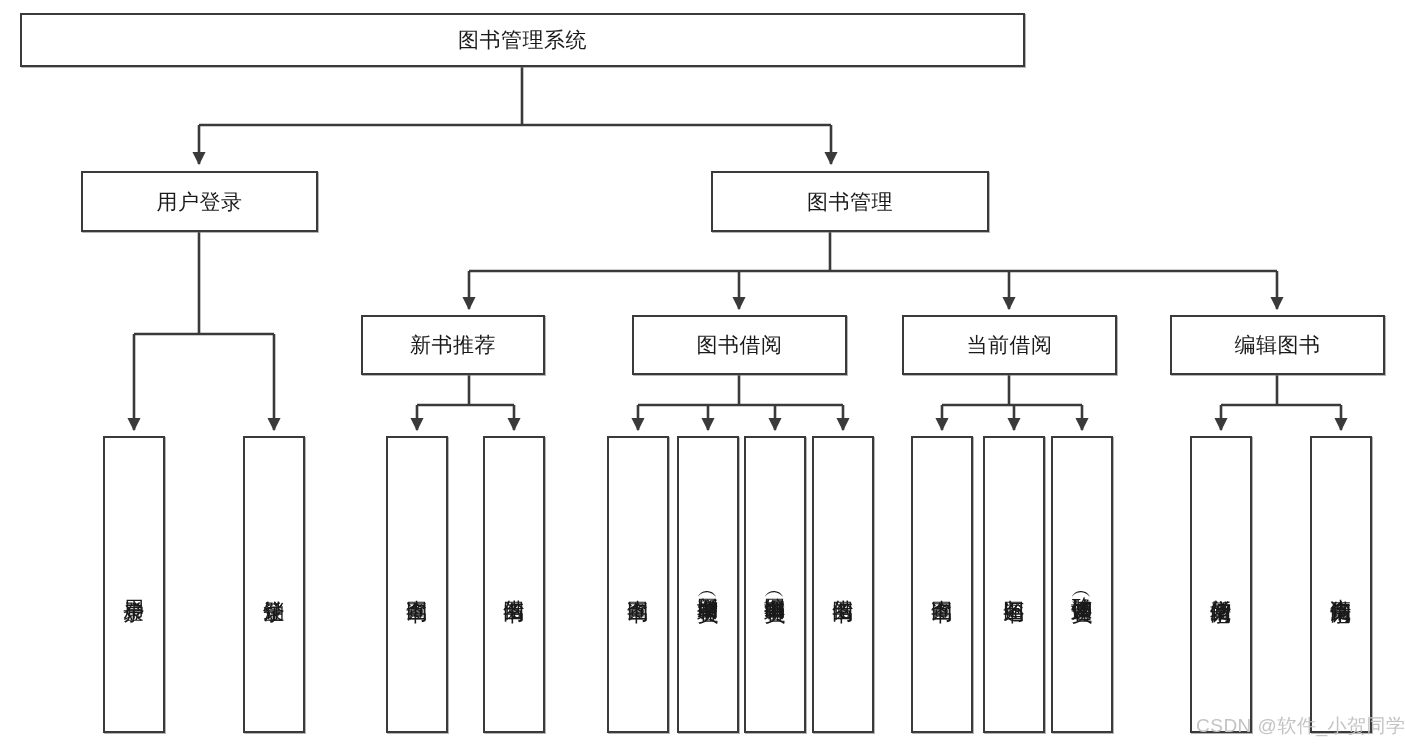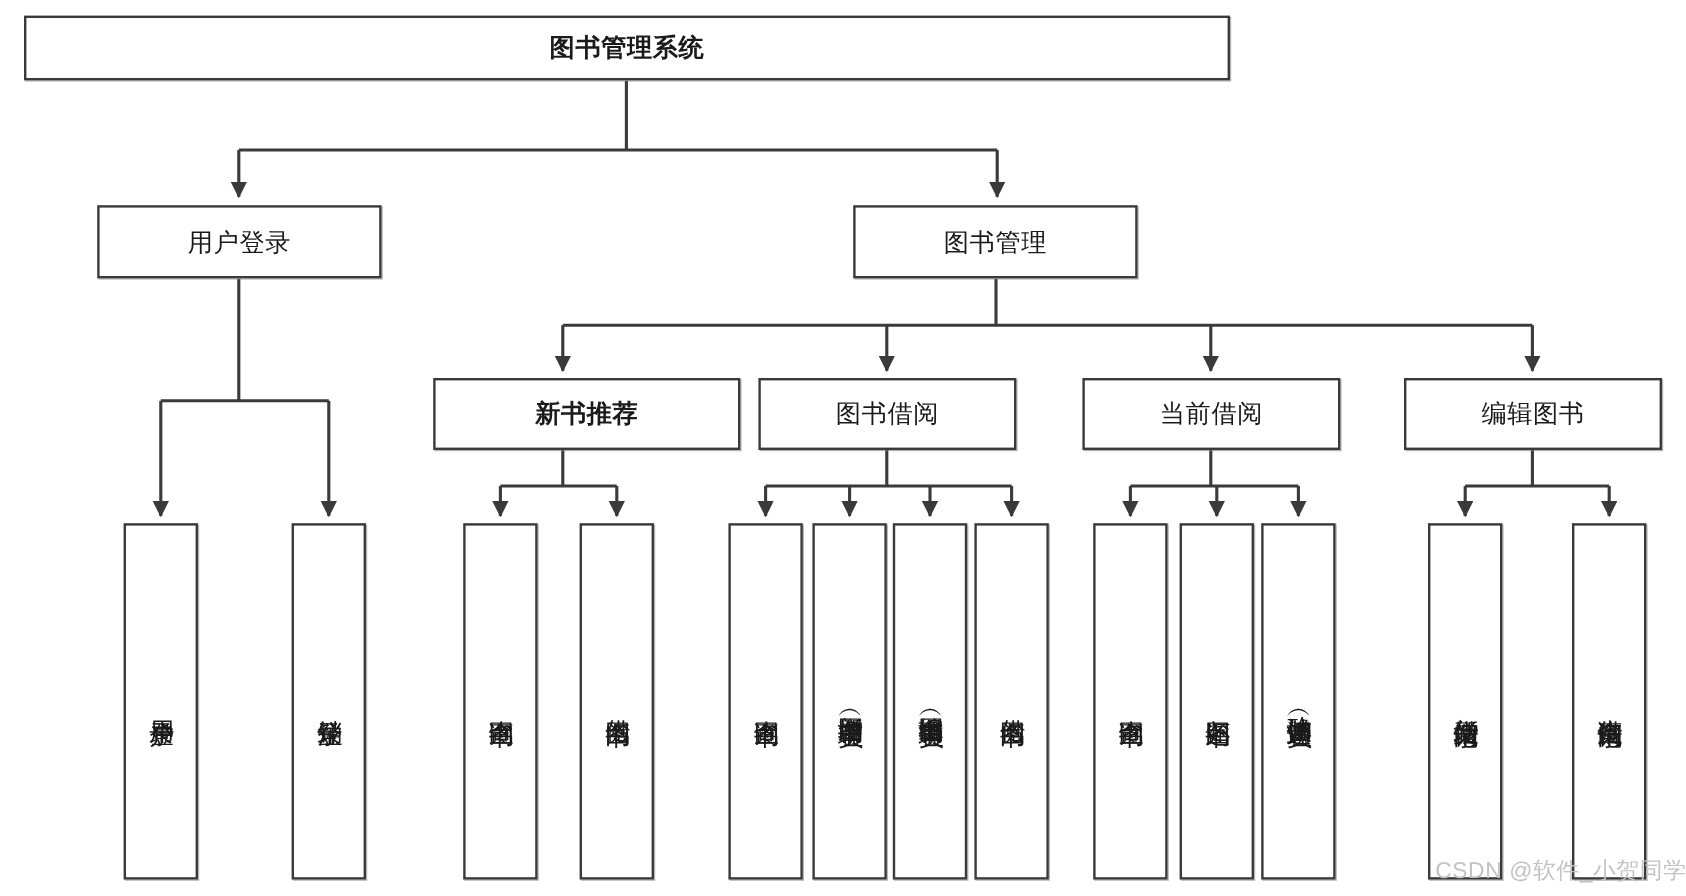--- a/index.html
+++ b/index.html
@@ -114,32 +114,32 @@
       <path d="M 1082 405 L 1082 430" marker-end="url(#arrow)"></path>
 
       <path d="M 1277 375 L 1277 405"></path>
       <path d="M 1221 405 L 1341 405"></path>
       <path d="M 1221 405 L 1221 430" marker-end="url(#arrow)"></path>
       <path d="M 1341 405 L 1341 430" marker-end="url(#arrow)"></path>
 
     </g>
   </svg>
 
-  <div class="node h" style="left:20px; top:13px; width:1005px; height:54px;font-weight:bold;">
+  <div class="node h" style="left:20px; top:13px; width:1005px; height:54px;">
     <span class="label">图书管理系统</span>
   </div>
 
   <div class="node h" style="left:81px; top:171px; width:237px; height:61px;">
     <span class="label">用户登录</span>
   </div>
-  <div class="node h" style="left:711px; top:171px; width:237px; height:61px;">
+  <div class="node h" style="left:711px; top:171px; width:278px; height:61px;">
     <span class="label">图书管理</span>
   </div>
 
-  <div class="node h" style="left:361px; top:315px; width:256px; height:60px;font-weight:bold;">
+  <div class="node h" style="left:361px; top:315px; width:184px; height:60px;">
     <span class="label">新书推荐</span>
   </div>
   <div class="node h" style="left:632px; top:315px; width:215px; height:60px;text-align:center;">
     <span class="label">图书借阅</span>
   </div>
   <div class="node h" style="left:902px; top:315px; width:215px; height:60px;">
     <span class="label">当前借阅</span>
   </div>
   <div class="node h" style="left:1170px; top:315px; width:215px; height:60px;">
     <span class="label">编辑图书</span>

